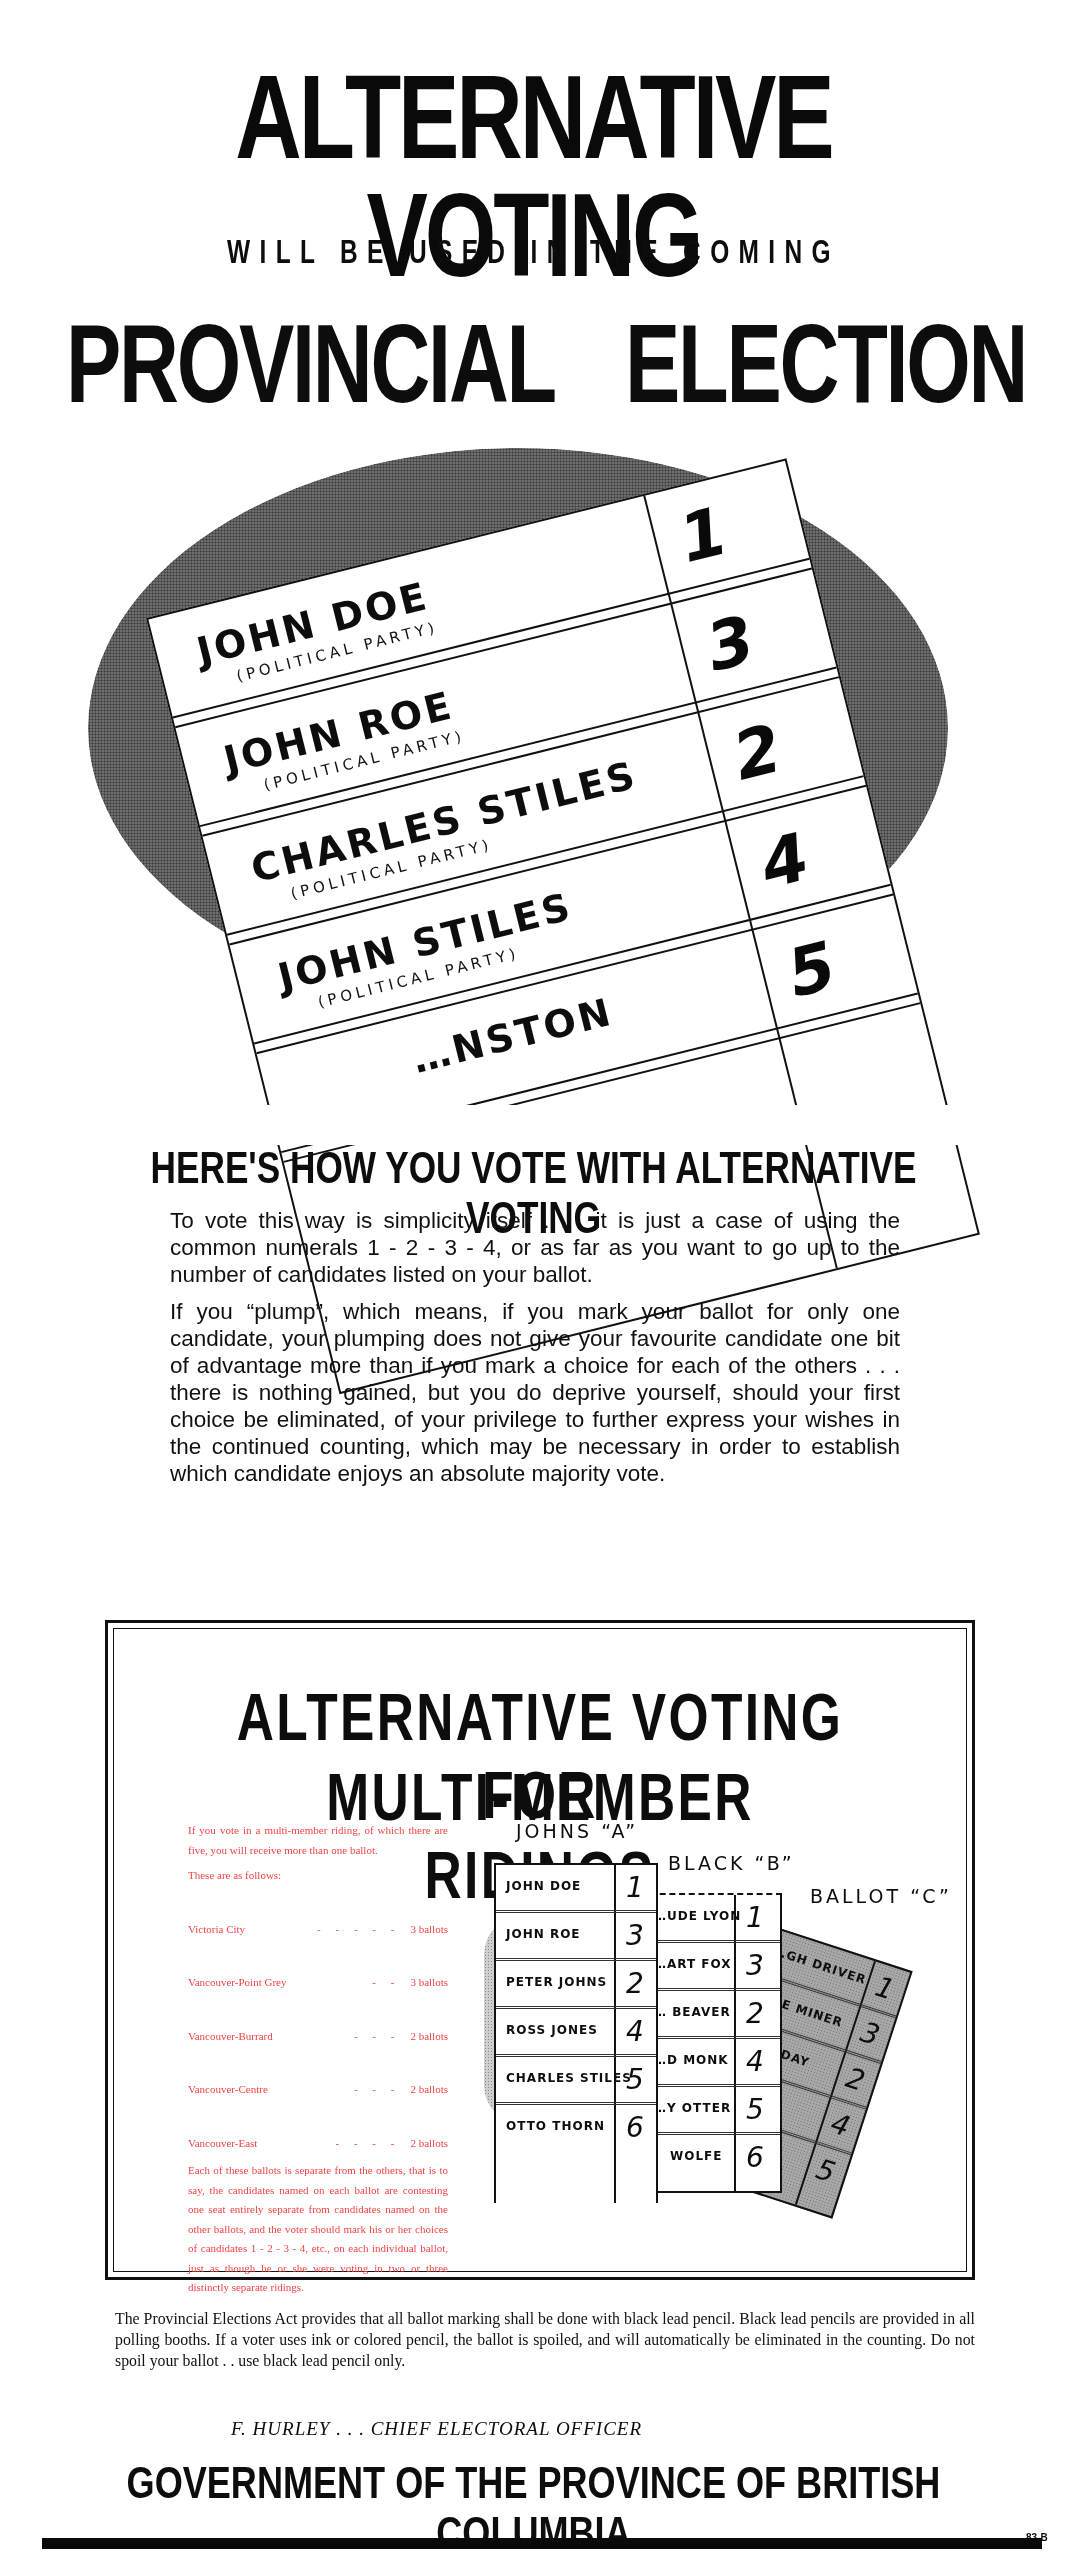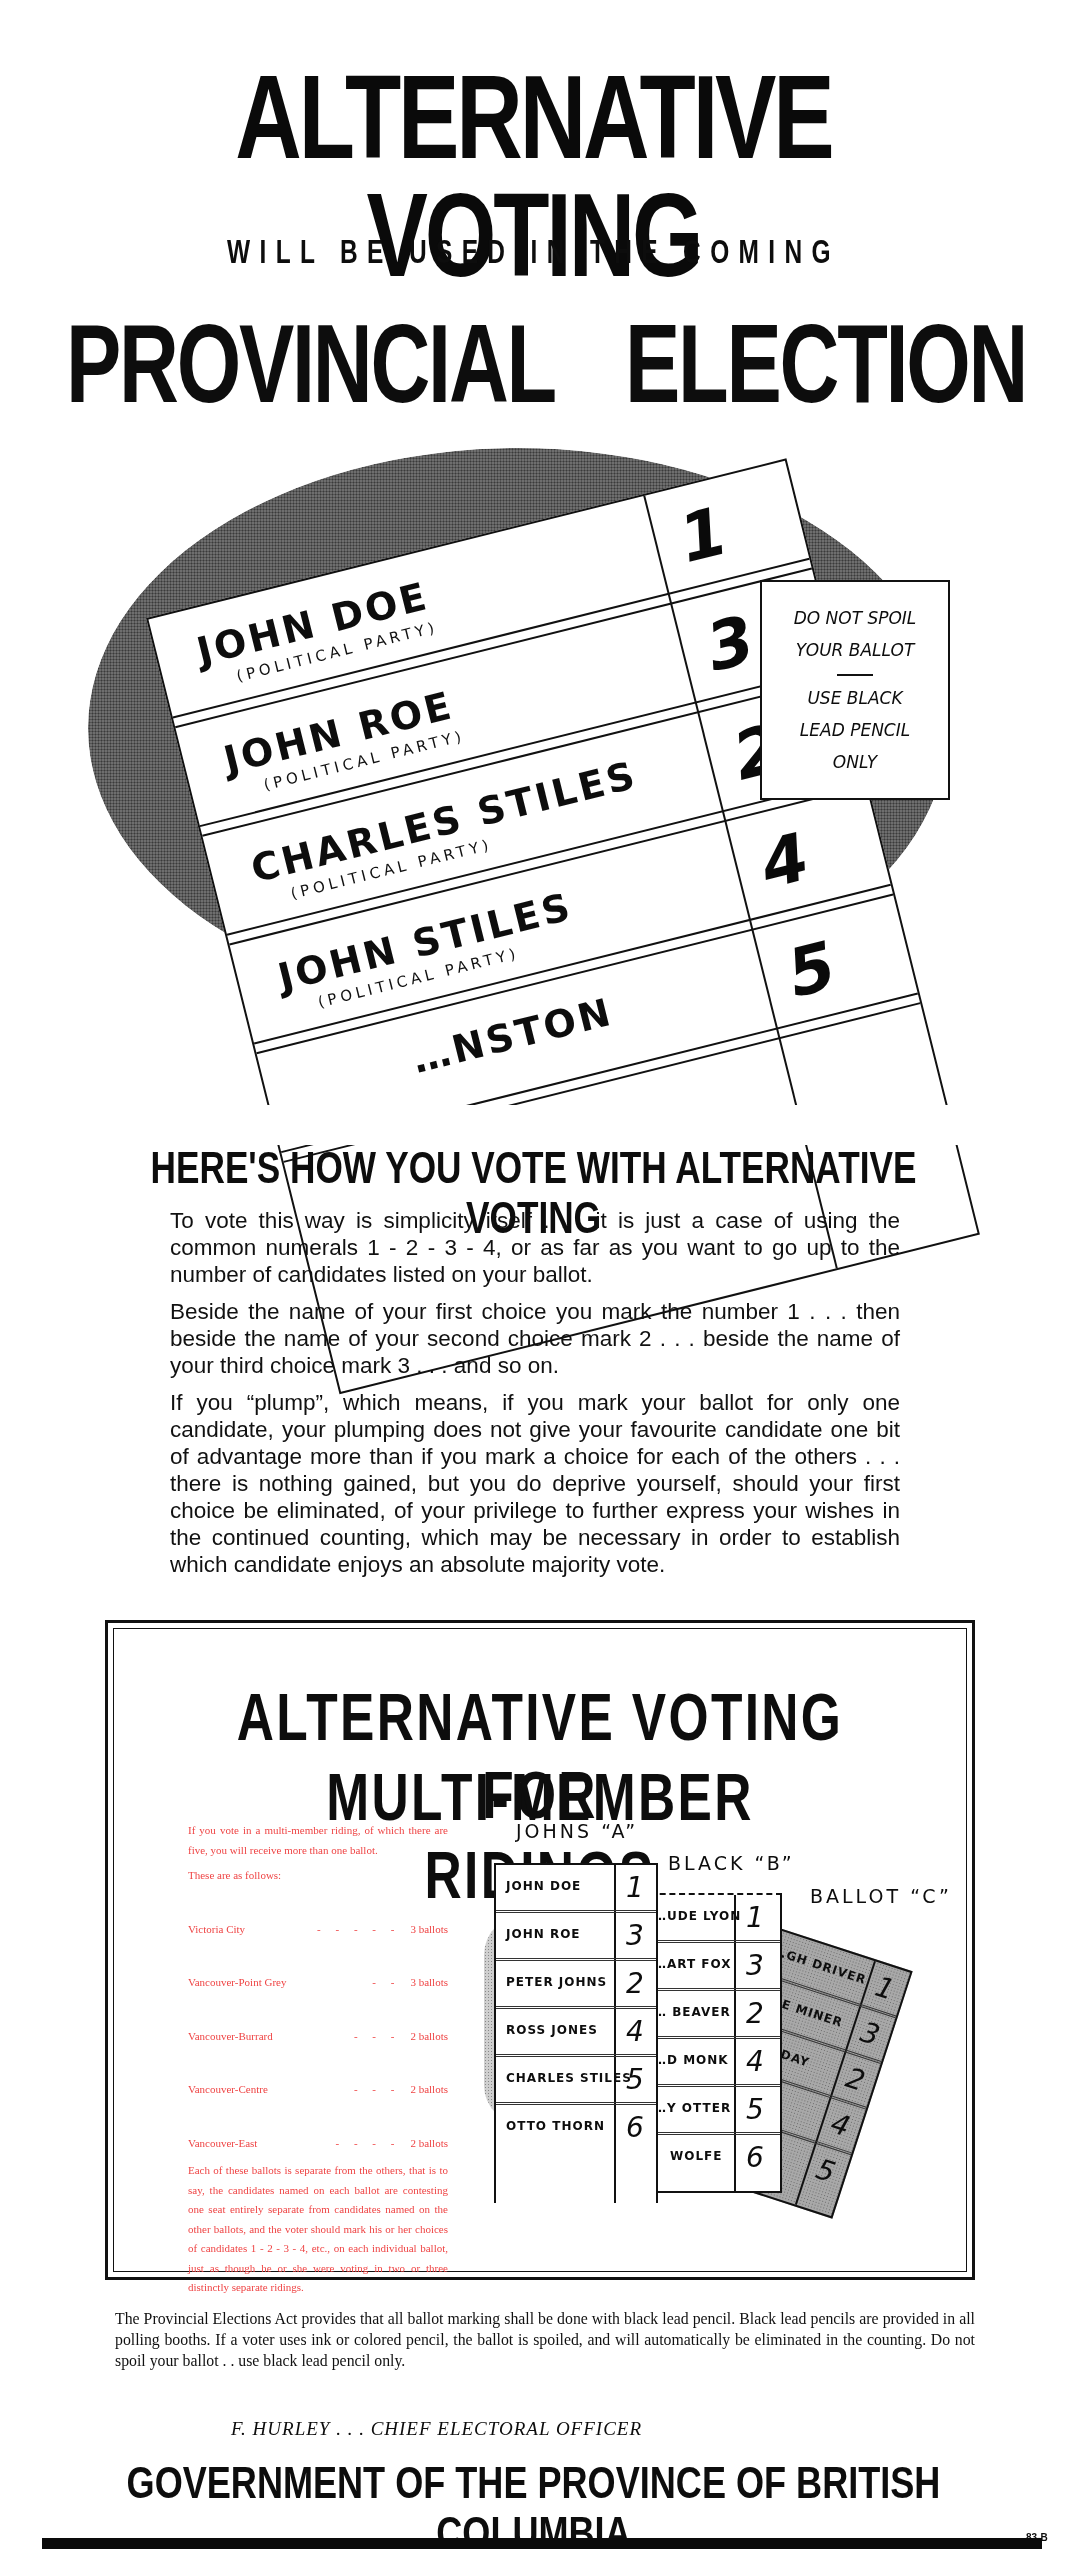--- a/index.html
+++ b/index.html
@@ -191,36 +191,27 @@
       <span class="ballot-name">JOHN STILES</span>
       <span class="ballot-party">(POLITICAL PARTY)</span>
       <span class="ballot-mark">4</span>
     </div>
     <div class="ballot-row" style="top:448px;">
       <span class="ballot-name" style="left:150px;">…NSTON</span>
       <span class="ballot-mark">5</span>
     </div>
   </div>
 
-  <div class="spoil-box">
-    <div>DO NOT SPOIL</div>
-    <div>YOUR BALLOT</div>
-    <div class="rule"></div>
-    <div>USE BLACK</div>
-    <div>LEAD PENCIL</div>
-    <div>ONLY</div>
-  </div>
 </div>
 
 <div class="abs" style="left:0; top:1105px; width:1067px; height:40px; background:#fff;"></div>
 
 <div class="abs how-heading">HERE'S HOW YOU VOTE WITH ALTERNATIVE VOTING</div>
 <div class="abs body-copy">
   <p>To vote this way is simplicity itself . . . it is just a case of using the common numerals 1 - 2 - 3 - 4, or as far as you want to go up to the number of candidates listed on your ballot.</p>
-  <p>Beside the name of your first choice you mark the number 1 . . . then beside the name of your second choice mark 2 . . . beside the name of your third choice mark 3 . . . and so on.</p>
   <p>If you “plump”, which means, if you mark your ballot for only one candidate, your plumping does not give your favourite candidate one bit of advantage more than if you mark a choice for each of the others . . . there is nothing gained, but you do deprive yourself, should your first choice be eliminated, of your privilege to further express your wishes in the continued counting, which may be necessary in order to establish which candidate enjoys an absolute majority vote.</p>
 </div>
 
 <div class="abs mm-box">
   <div class="mm-box-inner"></div>
   <div class="mm-title" style="top:55px;">ALTERNATIVE VOTING FOR</div>
   <div class="mm-title" style="top:135px;">MULTI-MEMBER RIDINGS</div>
 
   <div class="mm-text">
     <p>If you vote in a multi-member riding, of which there are five, you will receive more than one ballot.</p>

